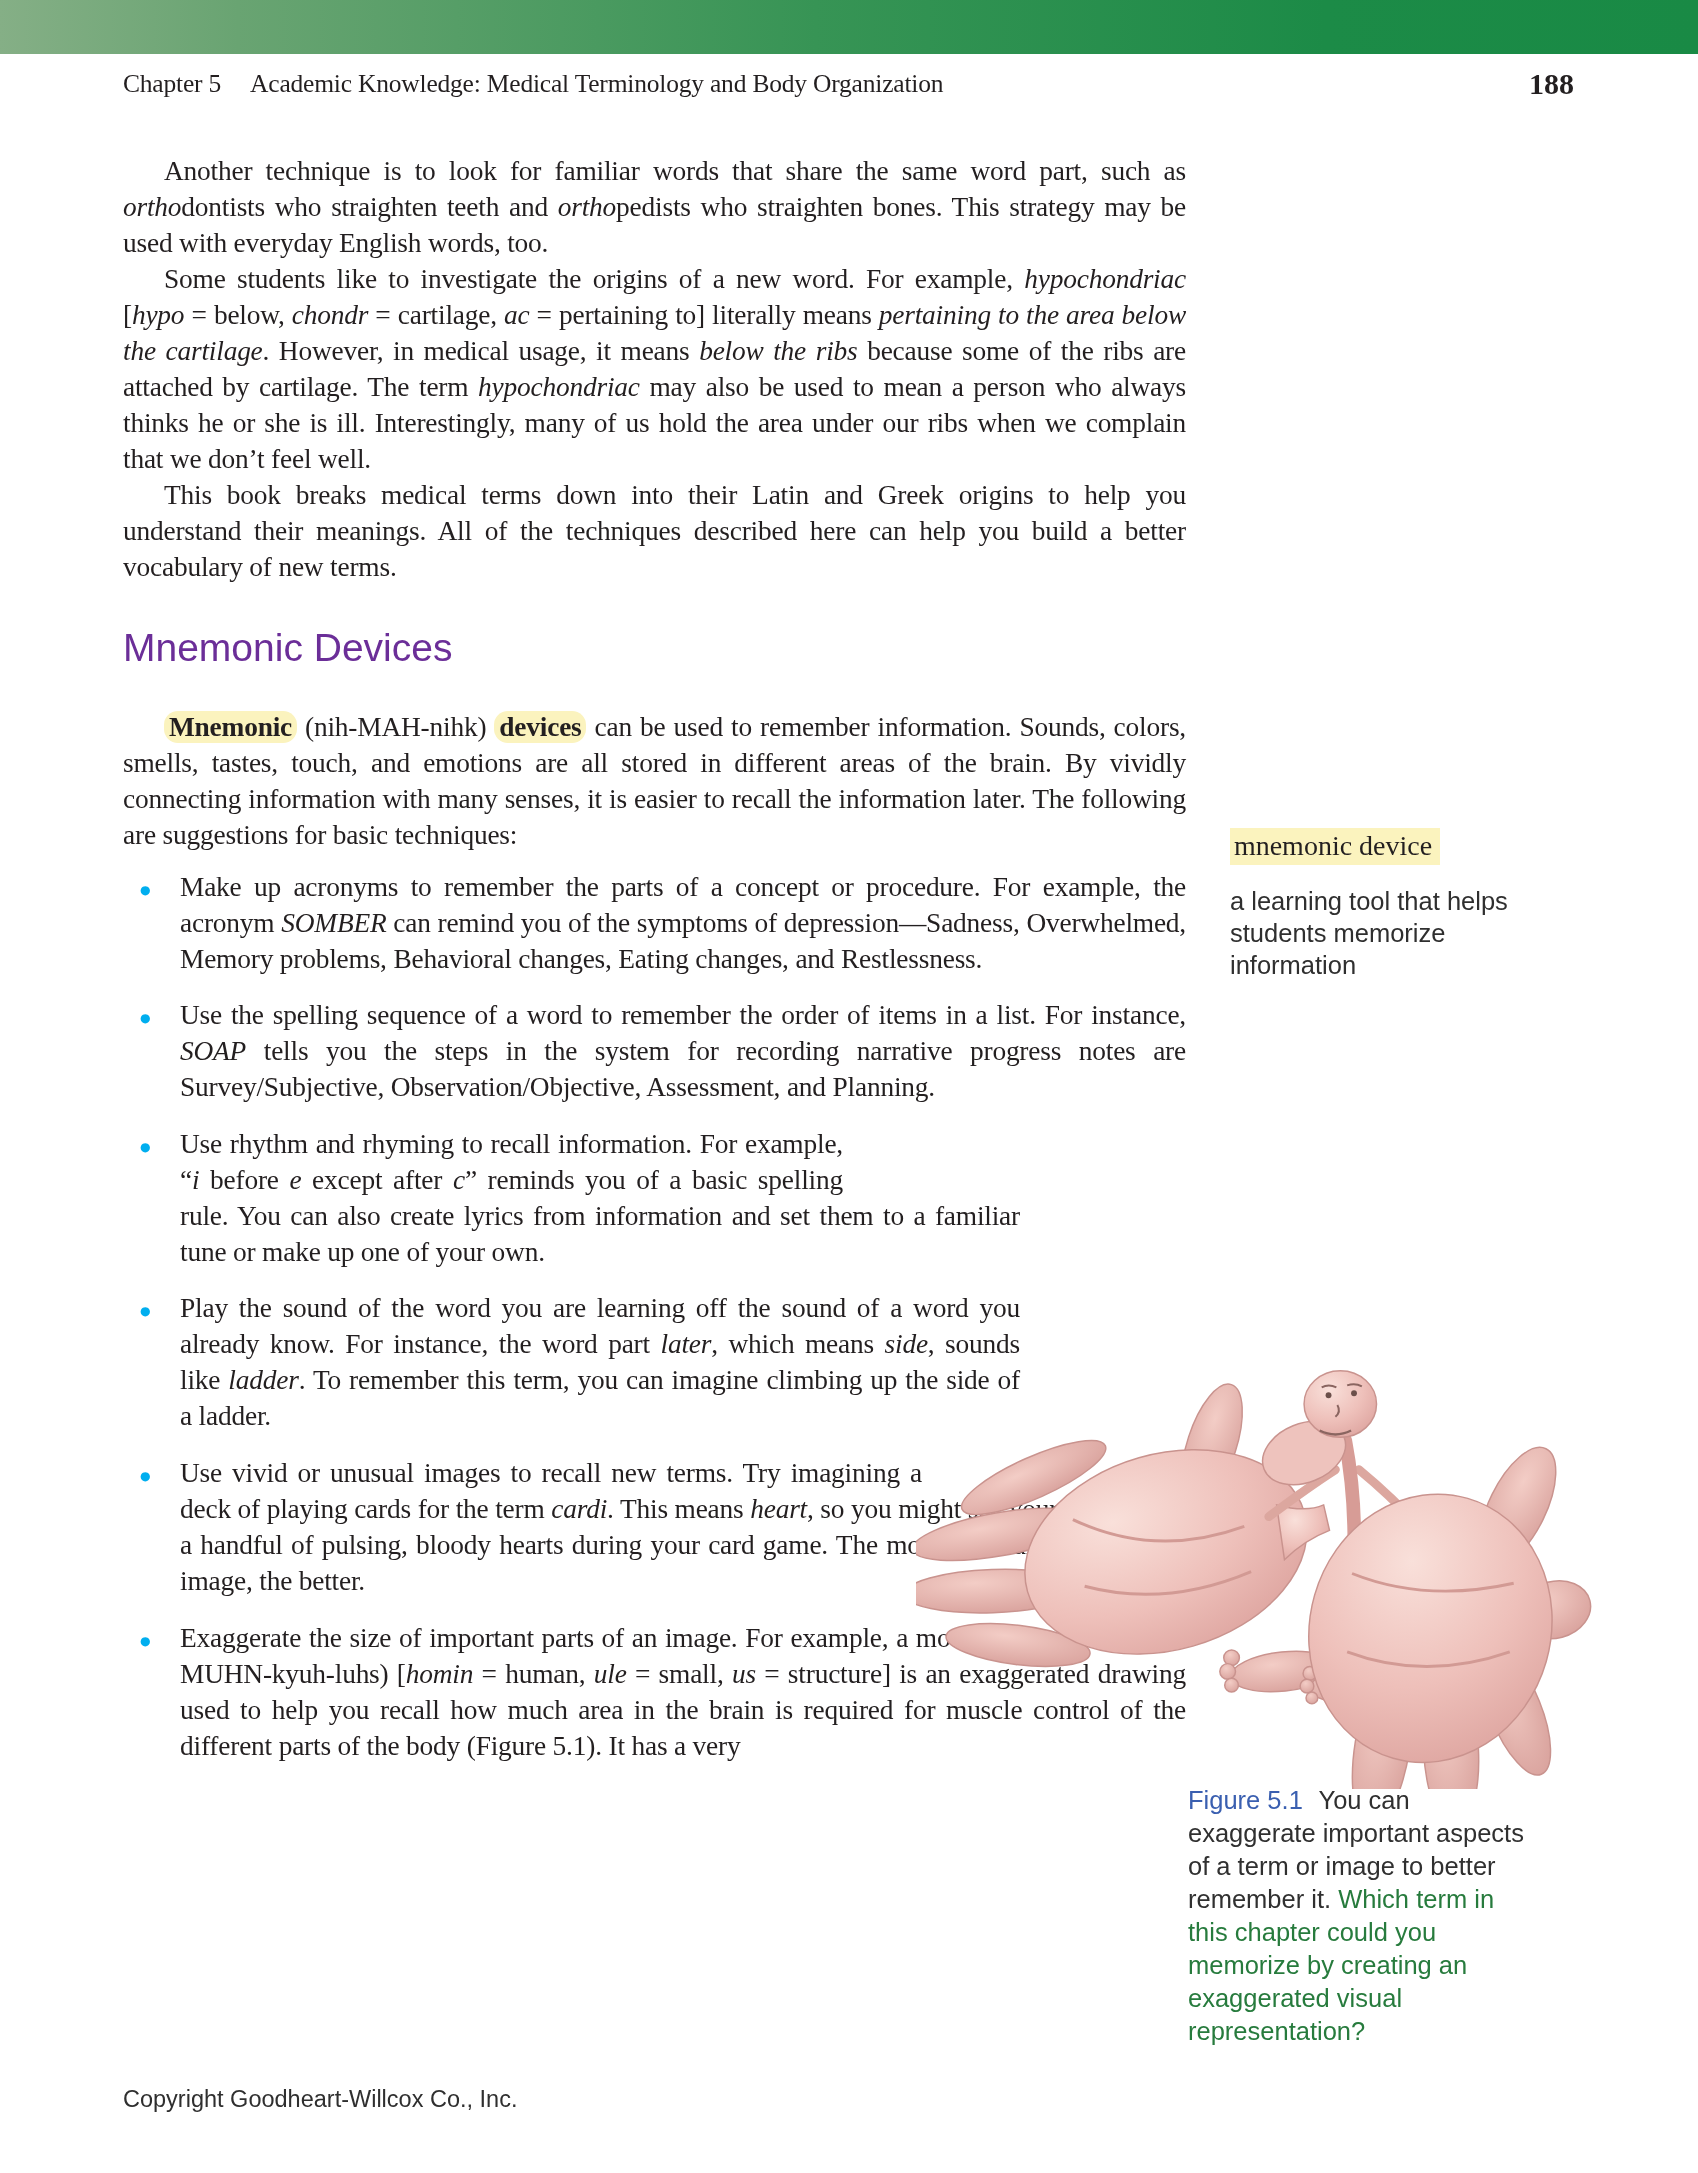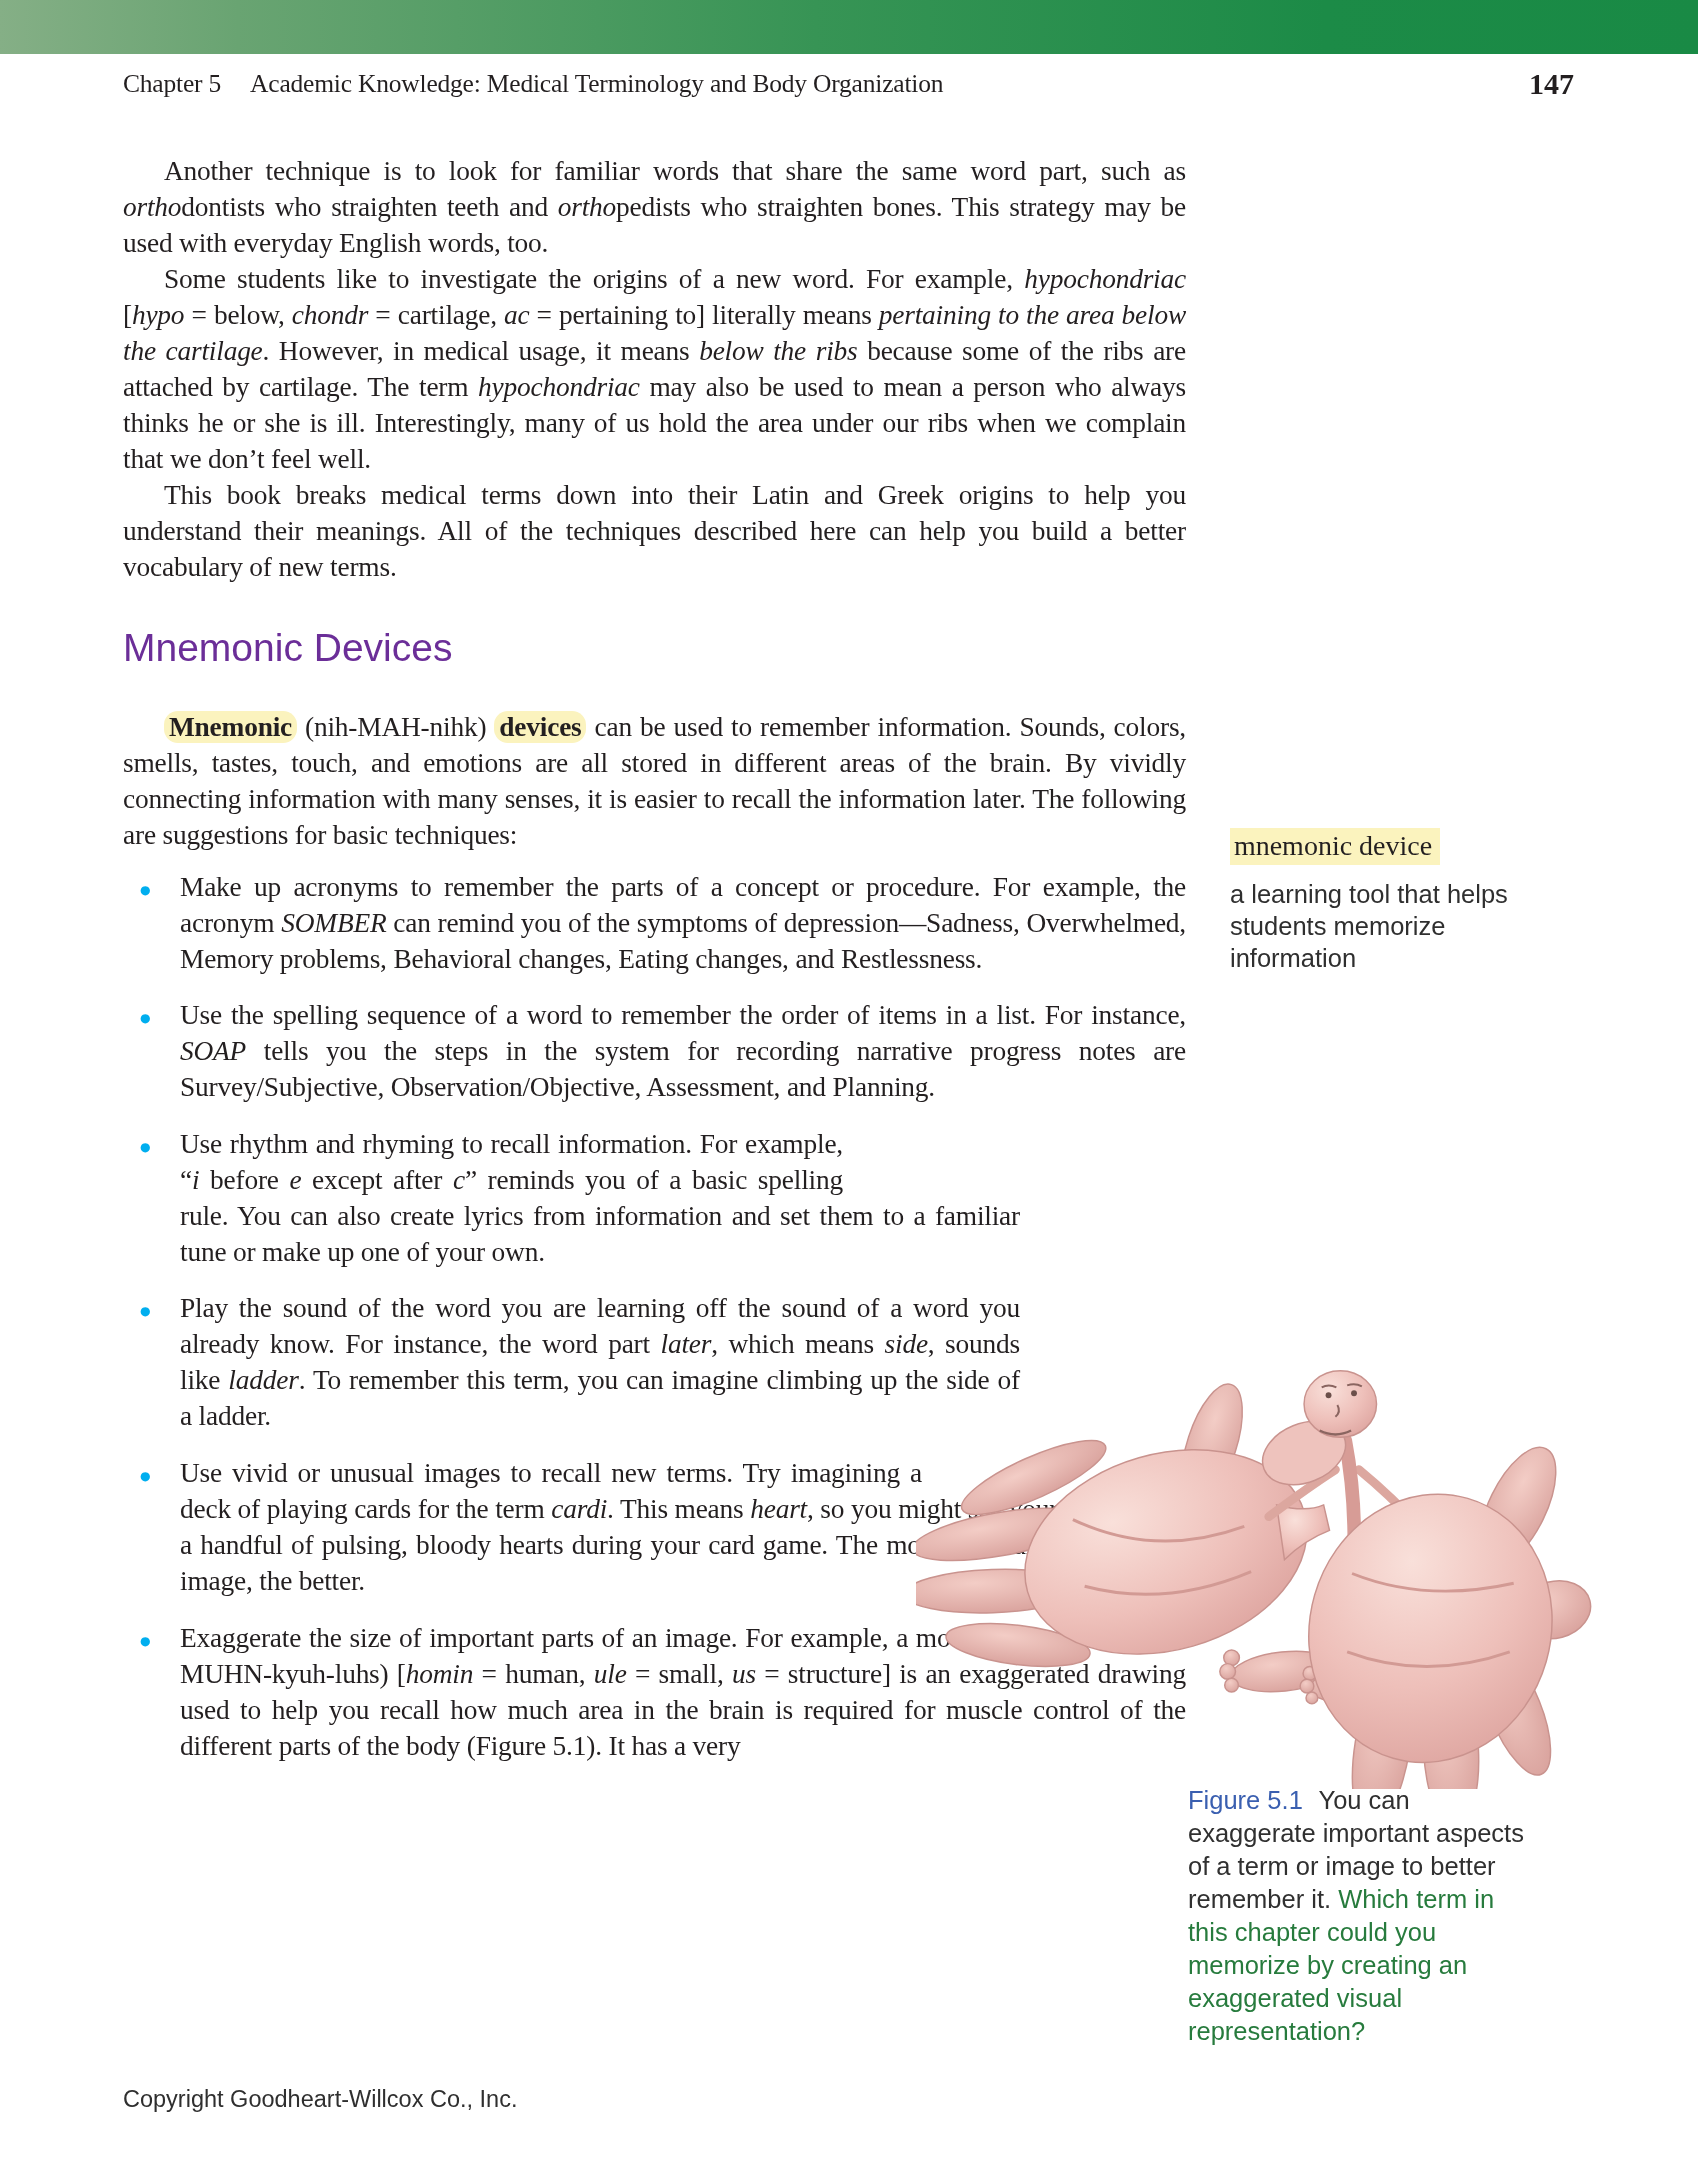--- a/index.html
+++ b/index.html
@@ -51,21 +51,21 @@
   .img-spacer{
     float:right;width:421px;height:333px;margin-top:71px;
     shape-outside:polygon(78px 0px,421px 0px,421px 333px,157px 333px,157px 288px,255px 288px,255px 63px,78px 63px);
   }
   .sidebar{position:absolute;left:1230px;top:828px;width:333px;}
   .sb-term{
     display:inline-block;font-size:28px;font-weight:normal;
     background:var(--highlight_yellow);padding:2px 7.8px 2.9px 3.9px;
   }
   .sb-def{
-    margin-top:13px;font-family:"Liberation Sans","DejaVu Sans",sans-serif;
+    margin-top:20px;font-family:"Liberation Sans","DejaVu Sans",sans-serif;
     font-size:25.5px;line-height:32px;color:#2f2f2f;
   }
   .figure-art{position:absolute;left:916px;top:1358px;width:686px;height:431px;}
   .figcaption{
     position:absolute;left:1188px;top:1784px;width:349px;
     font-family:"Liberation Sans","DejaVu Sans",sans-serif;
     font-size:25.5px;line-height:33px;color:#303030;
   }
   .figlabel{color:var(--figure_blue);margin-right:15.7px;}
   .green{color:var(--question_green);}
@@ -79,21 +79,21 @@
 <body>
 
 <div class="page">
 
   <div class="greenbar"></div>
 
   <div class="runhead">
     <div class="chapline">
       <span class="chapnum">Chapter 5</span><span>Academic Knowledge: Medical Terminology and Body Organization</span>
     </div>
-    <div class="pagenum">147</div>
+    <div class="pagenum">188</div>
   </div>
 
   <div class="main">
     <p class="para">Another technique is to look for familiar words that share the same word part, such as <span class="i">ortho</span>dontists who straighten teeth and <span class="i">ortho</span>pedists who straighten bones. This strategy may be used with everyday English words, too.</p>
     <p class="para">Some students like to investigate the origins of a new word. For example, <span class="i">hypochondriac</span> [<span class="i">hypo</span> = below, <span class="i">chondr</span> = cartilage, <span class="i">ac</span> = pertaining to] literally means <span class="i">pertaining to the area below the cartilage</span>. However, in medical usage, it means <span class="i">below the ribs</span> because some of the ribs are attached by cartilage. The term <span class="i">hypochondriac</span> may also be used to mean a person who always thinks he or she is ill. Interestingly, many of us hold the area under our ribs when we complain that we don’t feel well.</p>
     <p class="para">This book breaks medical terms down into their Latin and Greek origins to help you understand their meanings. All of the techniques described here can help you build a better vocabulary of new terms.</p>
 
     <h2 class="sechead">Mnemonic Devices</h2>
 
     <p class="para"><span class="hlb">Mnemonic</span> (nih-MAH-nihk) <span class="hlb">devices</span> can be used to remember information. Sounds, colors, smells, tastes, touch, and emotions are all stored in different areas of the brain. By vividly connecting information with many senses, it is easier to recall the information later. The following are suggestions for basic techniques:</p>

